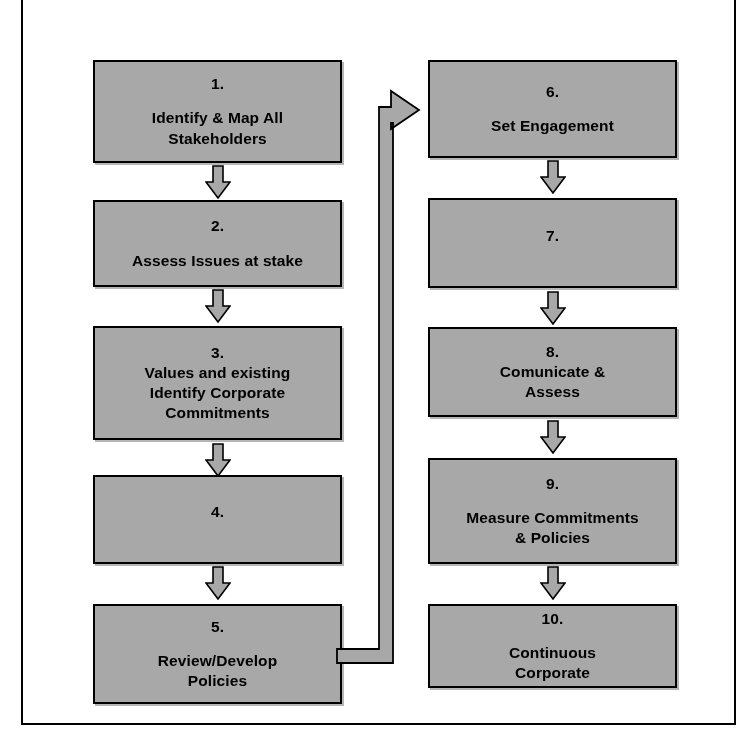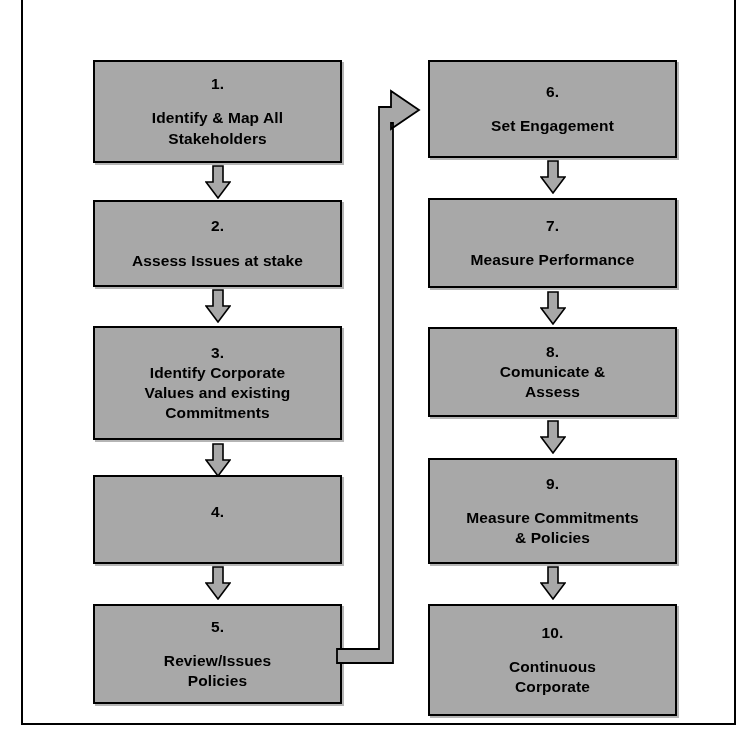--- a/index.html
+++ b/index.html
@@ -102,22 +102,22 @@
   </div>
 
   <div class="down-arrow" style="left:205px; top:289px;">
     <svg viewBox="0 0 26 34" preserveAspectRatio="none">
       <polygon points="8,1 18,1 18,17 25,17 13,33 1,17 8,17" fill="#a8a8a8" stroke="#000000" stroke-width="1.6" stroke-linejoin="miter"></polygon>
     </svg>
   </div>
 
   <div class="node" style="left:93px; top:326px; width:249px; height:114px;">
     <span class="num">3.</span>
+    <span class="line">Values and existing</span>
     <span class="line">Identify Corporate</span>
-    <span class="line">Values and existing</span>
     <span class="line">Commitments</span>
   </div>
 
   <div class="down-arrow" style="left:205px; top:443px;">
     <svg viewBox="0 0 26 34" preserveAspectRatio="none">
       <polygon points="8,1 18,1 18,17 25,17 13,33 1,17 8,17" fill="#a8a8a8" stroke="#000000" stroke-width="1.6" stroke-linejoin="miter"></polygon>
     </svg>
   </div>
 
   <div class="node" style="left:93px; top:475px; width:249px; height:89px;">
@@ -127,21 +127,21 @@
 
   <div class="down-arrow" style="left:205px; top:566px;">
     <svg viewBox="0 0 26 34" preserveAspectRatio="none">
       <polygon points="8,1 18,1 18,17 25,17 13,33 1,17 8,17" fill="#a8a8a8" stroke="#000000" stroke-width="1.6" stroke-linejoin="miter"></polygon>
     </svg>
   </div>
 
   <div class="node" style="left:93px; top:604px; width:249px; height:100px;">
     <span class="num">5.</span>
     <span class="gap"></span>
-    <span class="line">Review/Issues</span>
+    <span class="line">Review/Develop</span>
     <span class="line">Policies</span>
   </div>
 
   <div id="loop-connector">
     <svg viewBox="0 0 104 592" preserveAspectRatio="none">
       <polygon points="1,583 1,569 43,569 43,27 55,27 55,11 83,30 55,49 55,43 57,43 57,583" fill="#a8a8a8" stroke="#000000" stroke-width="1.8" stroke-linejoin="miter" stroke-linecap="butt"></polygon>
     </svg>
   </div>
 
   <div class="node" style="left:428px; top:60px; width:249px; height:98px;">
@@ -152,21 +152,20 @@
 
   <div class="down-arrow" style="left:540px; top:160px;">
     <svg viewBox="0 0 26 34" preserveAspectRatio="none">
       <polygon points="8,1 18,1 18,17 25,17 13,33 1,17 8,17" fill="#a8a8a8" stroke="#000000" stroke-width="1.6" stroke-linejoin="miter"></polygon>
     </svg>
   </div>
 
   <div class="node" style="left:428px; top:198px; width:249px; height:90px;">
     <span class="num">7.</span>
     <span class="gap"></span>
-    <span class="line">Measure Performance</span>
   </div>
 
   <div class="down-arrow" style="left:540px; top:291px;">
     <svg viewBox="0 0 26 34" preserveAspectRatio="none">
       <polygon points="8,1 18,1 18,17 25,17 13,33 1,17 8,17" fill="#a8a8a8" stroke="#000000" stroke-width="1.6" stroke-linejoin="miter"></polygon>
     </svg>
   </div>
 
   <div class="node" style="left:428px; top:327px; width:249px; height:90px;">
     <span class="num">8.</span>
@@ -186,20 +185,20 @@
     <span class="line">Measure Commitments</span>
     <span class="line">&amp; Policies</span>
   </div>
 
   <div class="down-arrow" style="left:540px; top:566px;">
     <svg viewBox="0 0 26 34" preserveAspectRatio="none">
       <polygon points="8,1 18,1 18,17 25,17 13,33 1,17 8,17" fill="#a8a8a8" stroke="#000000" stroke-width="1.6" stroke-linejoin="miter"></polygon>
     </svg>
   </div>
 
-  <div class="node" style="left:428px; top:604px; width:249px; height:112px;">
+  <div class="node" style="left:428px; top:604px; width:249px; height:84px;">
     <span class="num">10.</span>
     <span class="gap"></span>
     <span class="line">Continuous</span>
     <span class="line">Corporate</span>
   </div>
 
 </div>
 
 </body></html>

